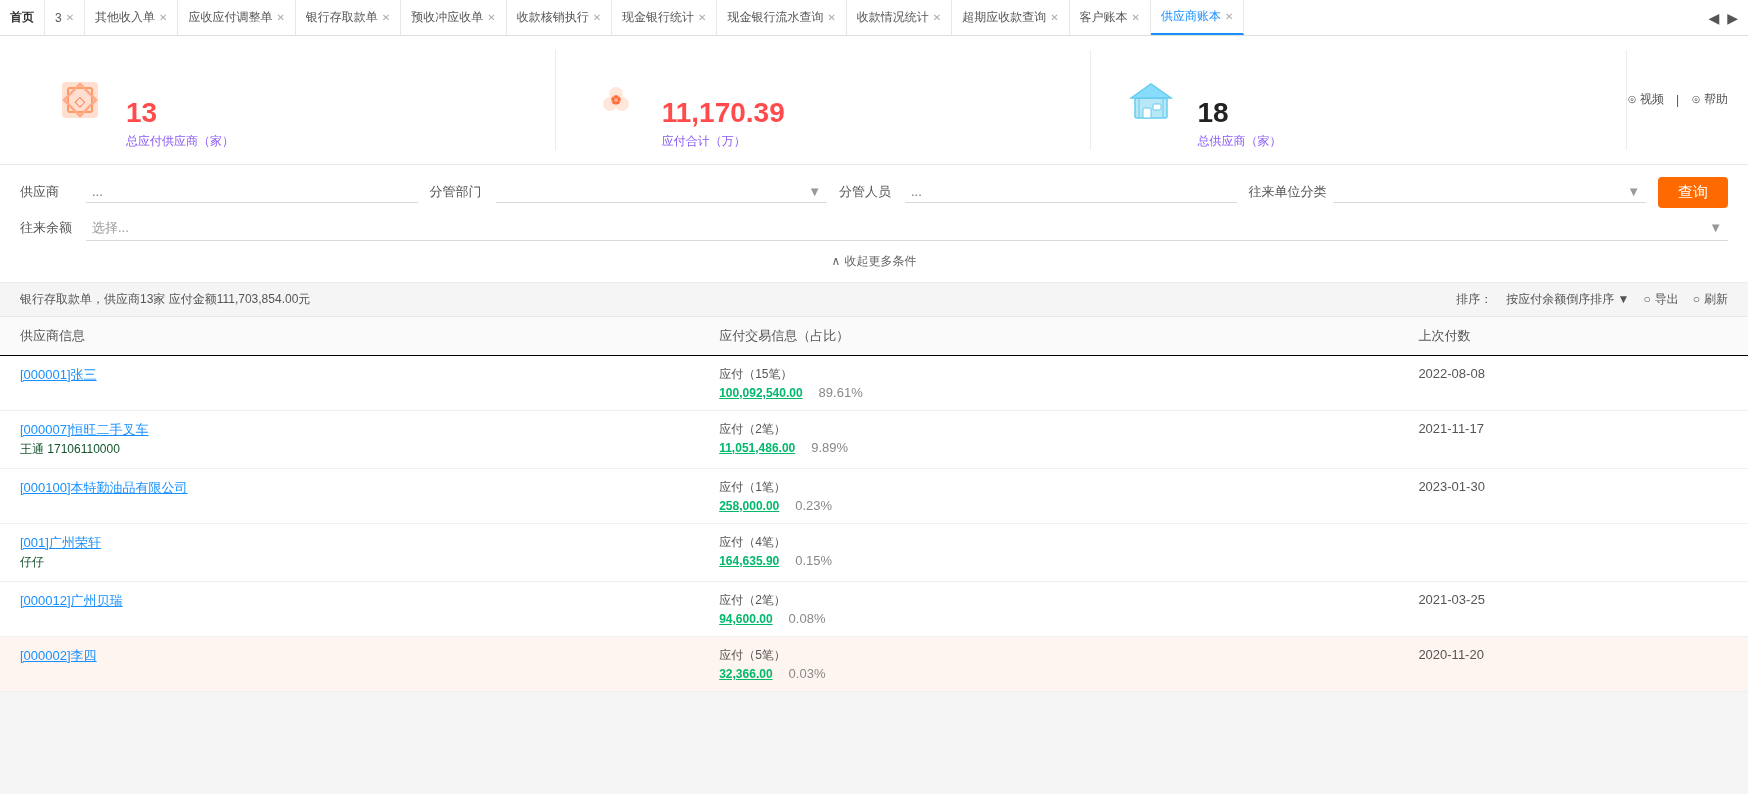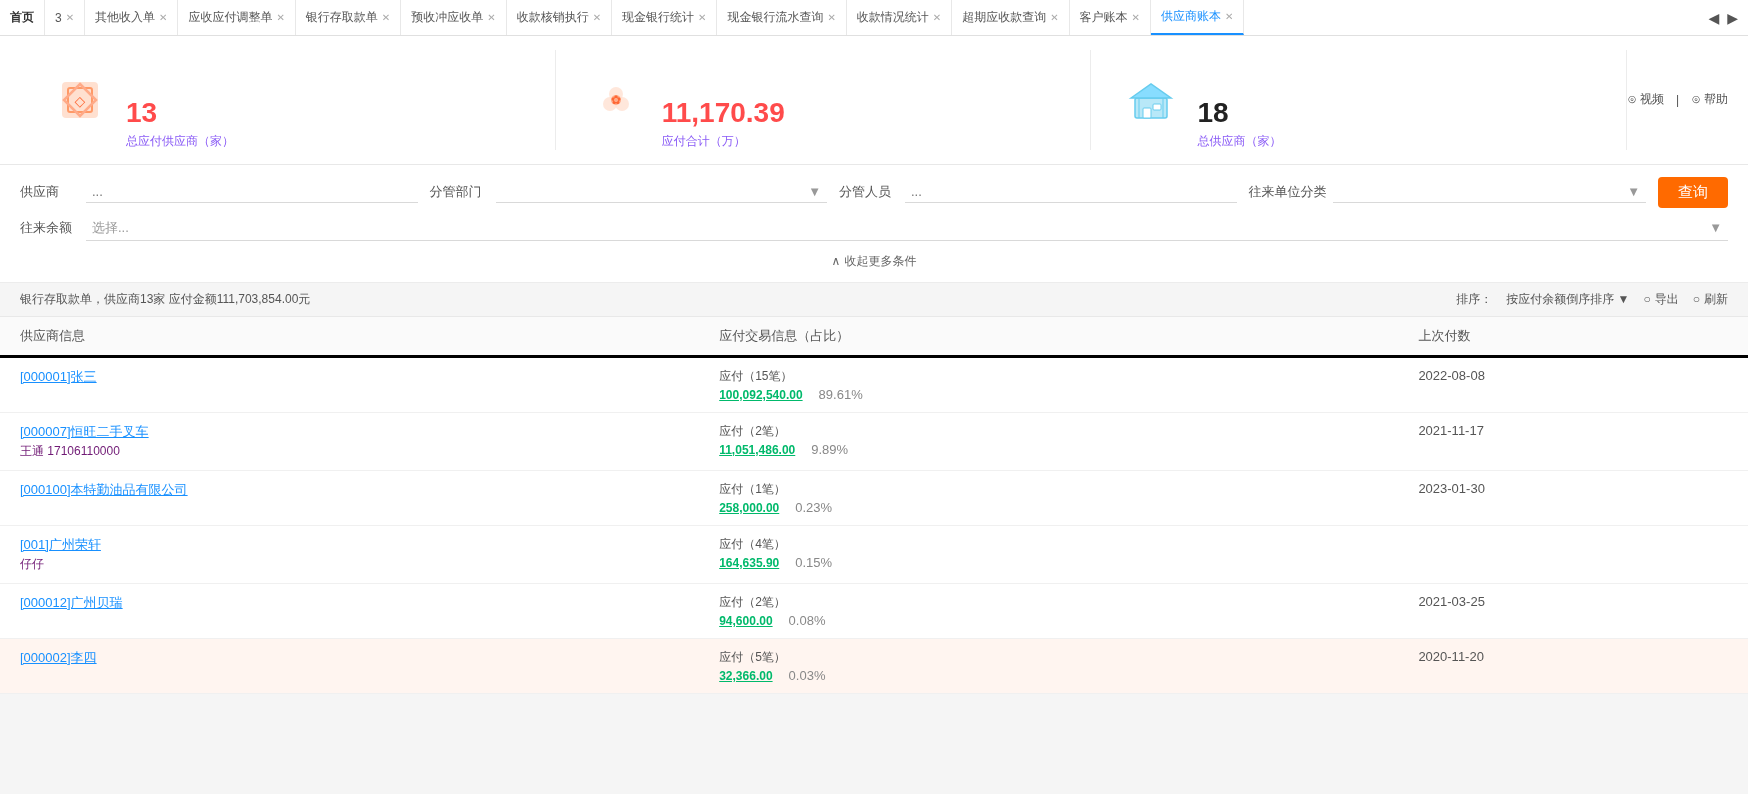--- a/index.html
+++ b/index.html
@@ -195,21 +195,21 @@
     .table-container {
       background: #fff;
       overflow-x: auto;
     }
     .data-table {
       width: 100%;
       border-collapse: collapse;
     }
     .data-table thead tr {
       background: #fafafa;
-      border-bottom: 3px solid #000000;
+      border-bottom: 1px solid #000000;
     }
     .data-table thead th {
       padding: 10px 20px;
       text-align: left;
       font-size: 13px;
       font-weight: normal;
       color: #555;
     }
     .data-table tbody tr {
       border-bottom: 1px solid #f0f0f0;
@@ -221,21 +221,21 @@
       padding: 10px 20px;
       vertical-align: top;
       font-size: 13px;
     }
     .supplier-link {
       color: #1890ff;
       text-decoration: underline;
       cursor: pointer;
     }
     .supplier-sub {
-      color: #701a75;
+      color: #14532d;
       font-size: 12px;
       margin-top: 2px;
     }
     .tx-label { color: #555; font-size: 12px; }
     .tx-amount {
       color: #00b96b;
       font-size: 12px;
       font-weight: bold;
       cursor: pointer;
       text-decoration: underline;

